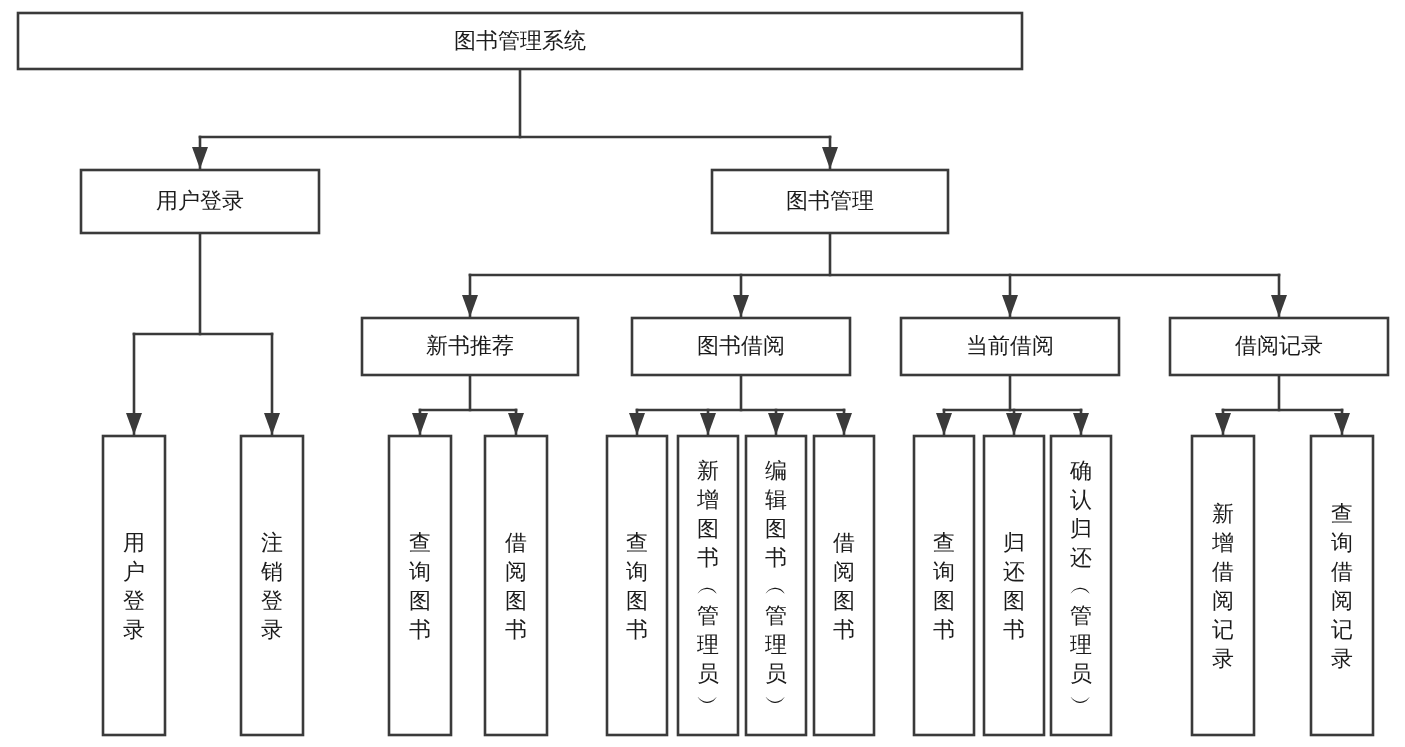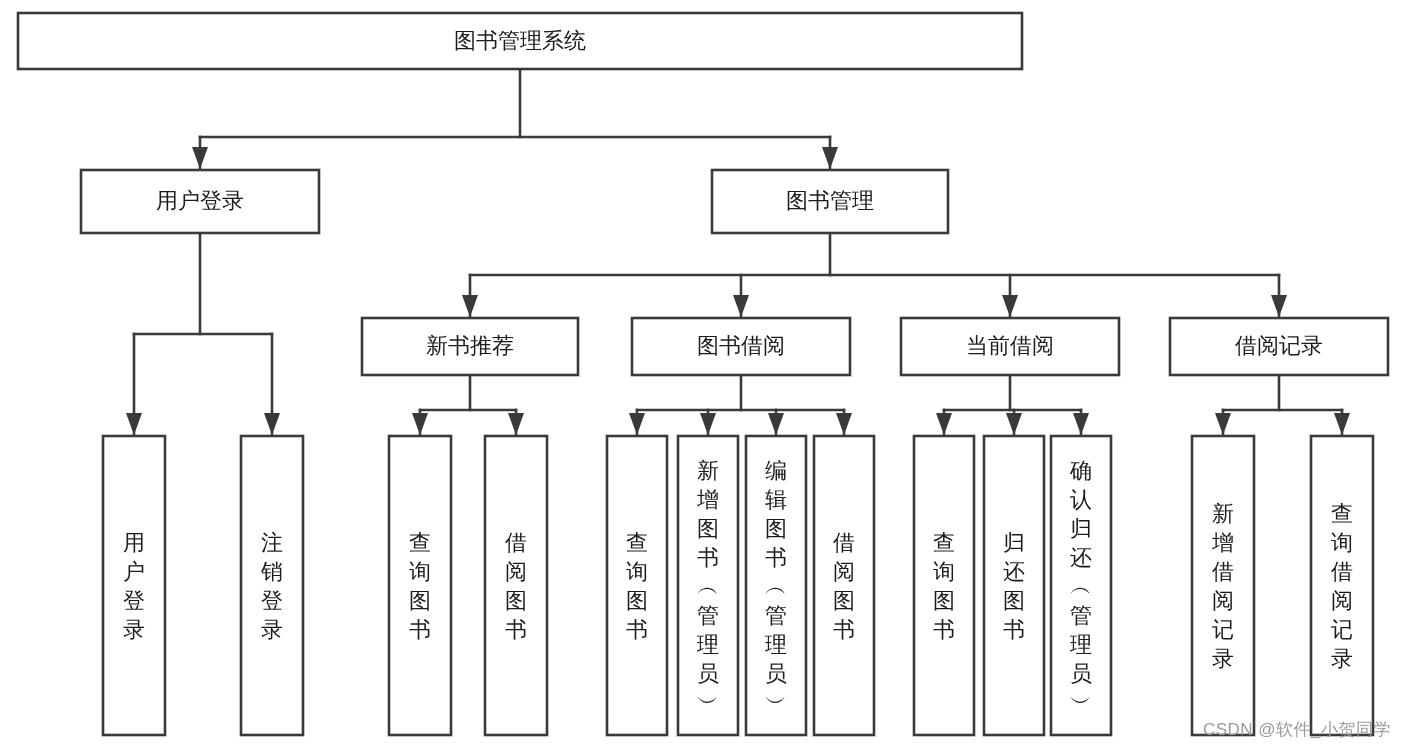--- a/index.html
+++ b/index.html
@@ -201,15 +201,14 @@
           <rect x="1192" y="436" width="62" height="299" class="node-box"></rect>
           <text x="1223" y="521.12" class="node-label-v"><tspan x="1223" dy="0">新</tspan><tspan x="1223" dy="29">增</tspan><tspan x="1223" dy="29">借</tspan><tspan x="1223" dy="29">阅</tspan><tspan x="1223" dy="29">记</tspan><tspan x="1223" dy="29">录</tspan></text>
         </g>
         <g>
           <rect x="1311" y="436" width="62" height="299" class="node-box"></rect>
           <text x="1342" y="521.12" class="node-label-v"><tspan x="1342" dy="0">查</tspan><tspan x="1342" dy="29">询</tspan><tspan x="1342" dy="29">借</tspan><tspan x="1342" dy="29">阅</tspan><tspan x="1342" dy="29">记</tspan><tspan x="1342" dy="29">录</tspan></text>
         </g>
       </g>
   </svg>
 
-  <div class="watermark">CSDN @软件_小贺同学</div>
 
 </div>
 
 </body></html>

